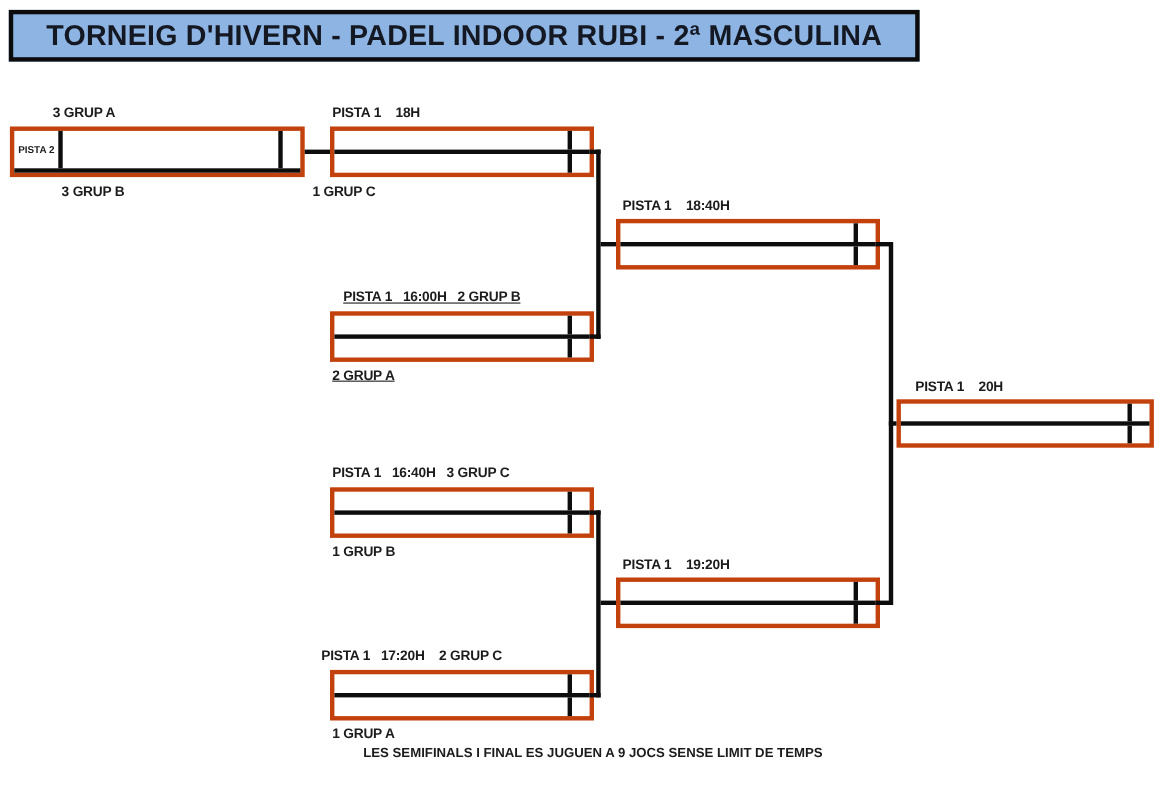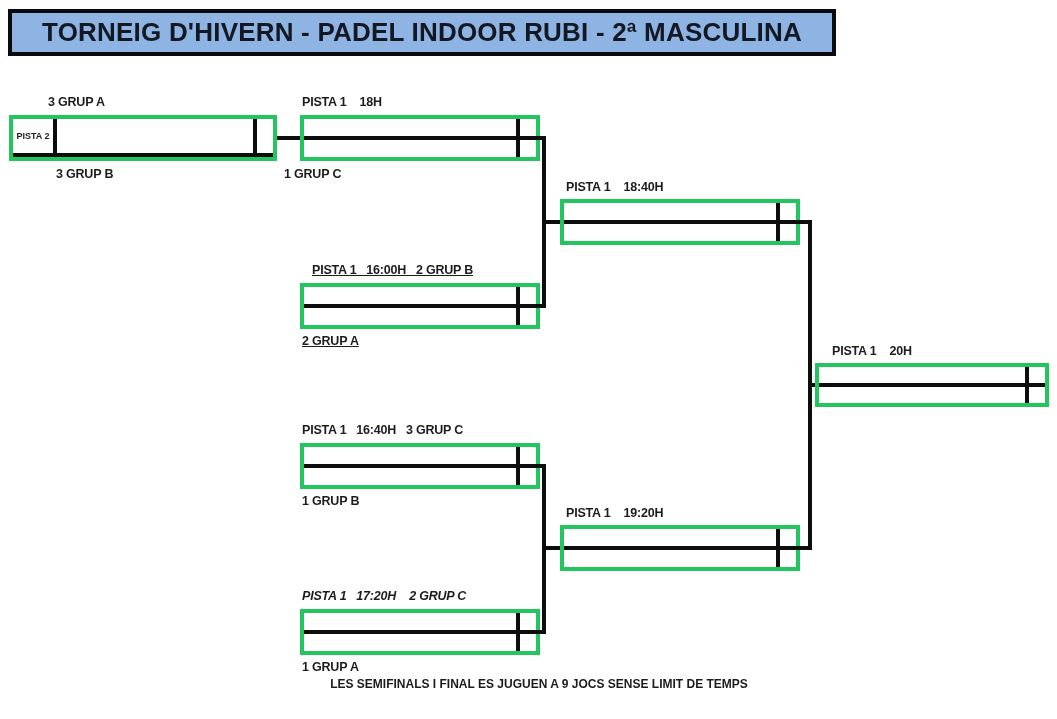--- a/index.html
+++ b/index.html
@@ -10,21 +10,21 @@
   .title-bar{
     position:absolute; left:8px; top:9px; width:828px; height:47px;
     background:#8DB4E2; border:4px solid #0b0b0b; box-sizing:border-box;
     display:flex; align-items:center; justify-content:center;
   }
   .title-text{
     font-size:26px; font-weight:bold; color:#141823; letter-spacing:0.2px;
     white-space:pre;
   }
   .match{
-    position:absolute; background:#ffffff; border:4px solid #22c55e;
+    position:absolute; background:#ffffff; border:4px solid #c2410c;
     box-sizing:border-box; display:flex; flex-direction:column;
   }
   .mrow{flex:1; display:flex; min-height:0;}
   .mrow.t{border-bottom:4px solid #0d0d0d;}
   .meta{
     width:40px; border-right:4px solid #0d0d0d; box-sizing:content-box;
     display:flex; align-items:center; justify-content:center;
     font-size:9px; font-weight:bold; color:#1c1c1c; white-space:pre; overflow:hidden;
   }
   .team{flex:1; font-size:11px; color:#1c1c1c; padding:1px 3px; overflow:hidden;}
@@ -141,21 +141,21 @@
   <div class="lbl" style="left:56px;top:167px;">3 GRUP B</div>
   <div class="lbl" style="left:302px;top:95px;">PISTA 1    18H</div>
   <div class="lbl" style="left:284px;top:167px;">1 GRUP C</div>
   <div class="lbl" style="left:566px;top:180px;">PISTA 1    18:40H</div>
   <div class="lbl" style="left:312px;top:263px;text-decoration:underline;">PISTA 1   16:00H   2 GRUP B</div>
   <div class="lbl" style="left:302px;top:334px;text-decoration:underline;">2 GRUP A</div>
   <div class="lbl" style="left:820px;top:344px;margin-left:12px;">PISTA 1    20H</div>
   <div class="lbl" style="left:302px;top:423px;">PISTA 1   16:40H   3 GRUP C</div>
   <div class="lbl" style="left:302px;top:494px;">1 GRUP B</div>
   <div class="lbl" style="left:566px;top:506px;">PISTA 1    19:20H</div>
-  <div class="lbl" style="left:302px;top:589px;font-style:italic;">PISTA 1   17:20H    2 GRUP C</div>
+  <div class="lbl" style="left:292px;top:589px;">PISTA 1   17:20H    2 GRUP C</div>
   <div class="lbl" style="left:302px;top:660px;">1 GRUP A</div>
 
   <div class="conn" style="left:277px;top:136px;width:23px;height:4px;"></div>
   <div class="conn" style="left:536px;top:136px;width:10px;height:4px;"></div>
   <div class="conn" style="left:536px;top:304px;width:10px;height:4px;"></div>
   <div class="conn" style="left:542px;top:136px;width:4px;height:172px;"></div>
   <div class="conn" style="left:546px;top:220px;width:14px;height:4px;"></div>
   <div class="conn" style="left:536px;top:464px;width:10px;height:4px;"></div>
   <div class="conn" style="left:536px;top:630px;width:10px;height:4px;"></div>
   <div class="conn" style="left:542px;top:464px;width:4px;height:170px;"></div>

